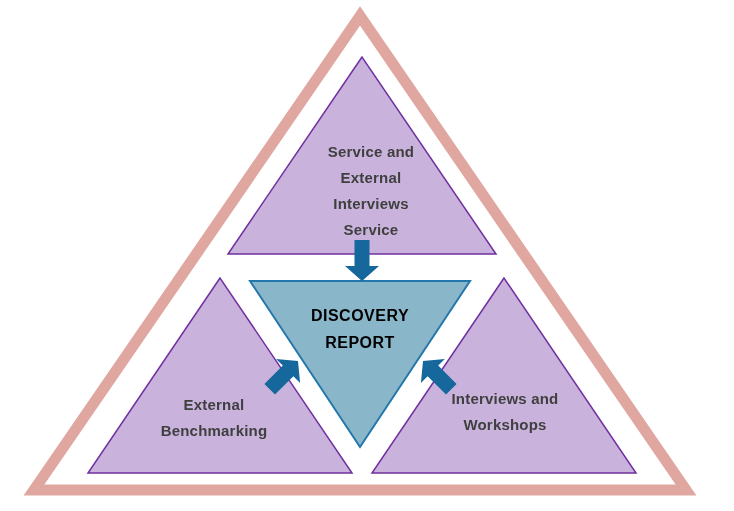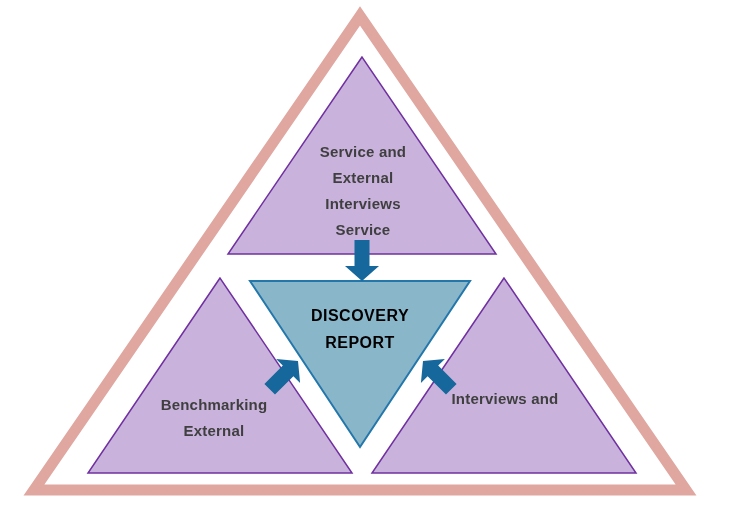--- a/index.html
+++ b/index.html
@@ -44,21 +44,21 @@
   .label {
     position: absolute;
     text-align: center;
     font-weight: 700;
     color: var(--label_text, #3F3F3F);
     font-size: 15px;
     line-height: 26px;
     letter-spacing: 0.2px;
   }
   .label span { display: block; }
-  .label-top    { left: 288px; top: 139px; width: 150px; }
+  .label-top    { left: 296px; top: 139px; width: 150px; }
   .label-left   { left: 139px; top: 392px; width: 150px; }
   .label-right  { left: 430px; top: 386px; width: 150px; }
   .label-center {
     left: 270px; top: 302px; width: 180px;
     color: var(--center_text, #000);
     font-size: 16px;
     line-height: 27px;
     letter-spacing: 0.5px;
   }
 </style>
@@ -83,26 +83,27 @@
   </svg>
 
   <div class="label label-top">
     <span>Service and</span>
     <span>External</span>
     <span>Interviews</span>
     <span>Service</span>
   </div>
 
   <div class="label label-left">
+    <span>External</span>
     <span>Benchmarking</span>
-    <span>External</span>
   </div>
 
   <div class="label label-right">
     <span>Interviews and</span>
+    <span>Workshops</span>
   </div>
 
   <div class="label label-center">
     <span>DISCOVERY</span>
     <span>REPORT</span>
   </div>
 
 </div>
 
 </body></html>

